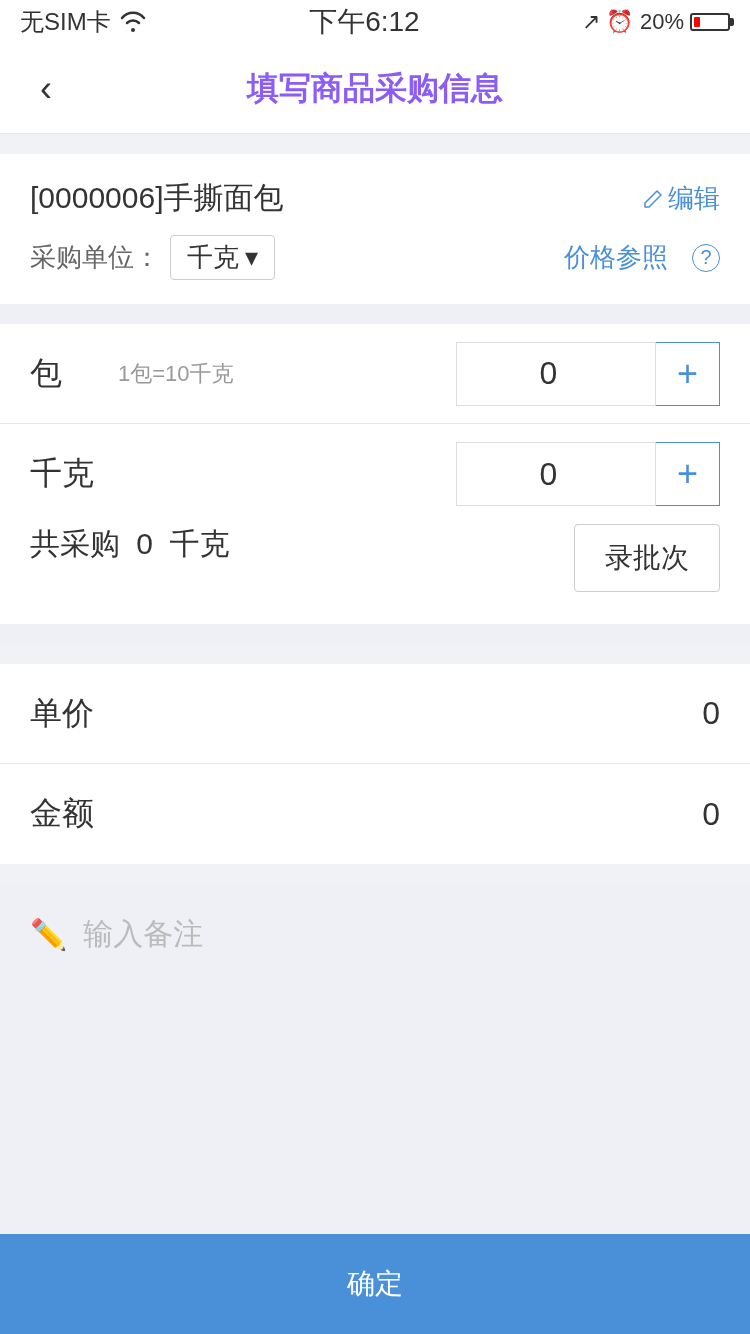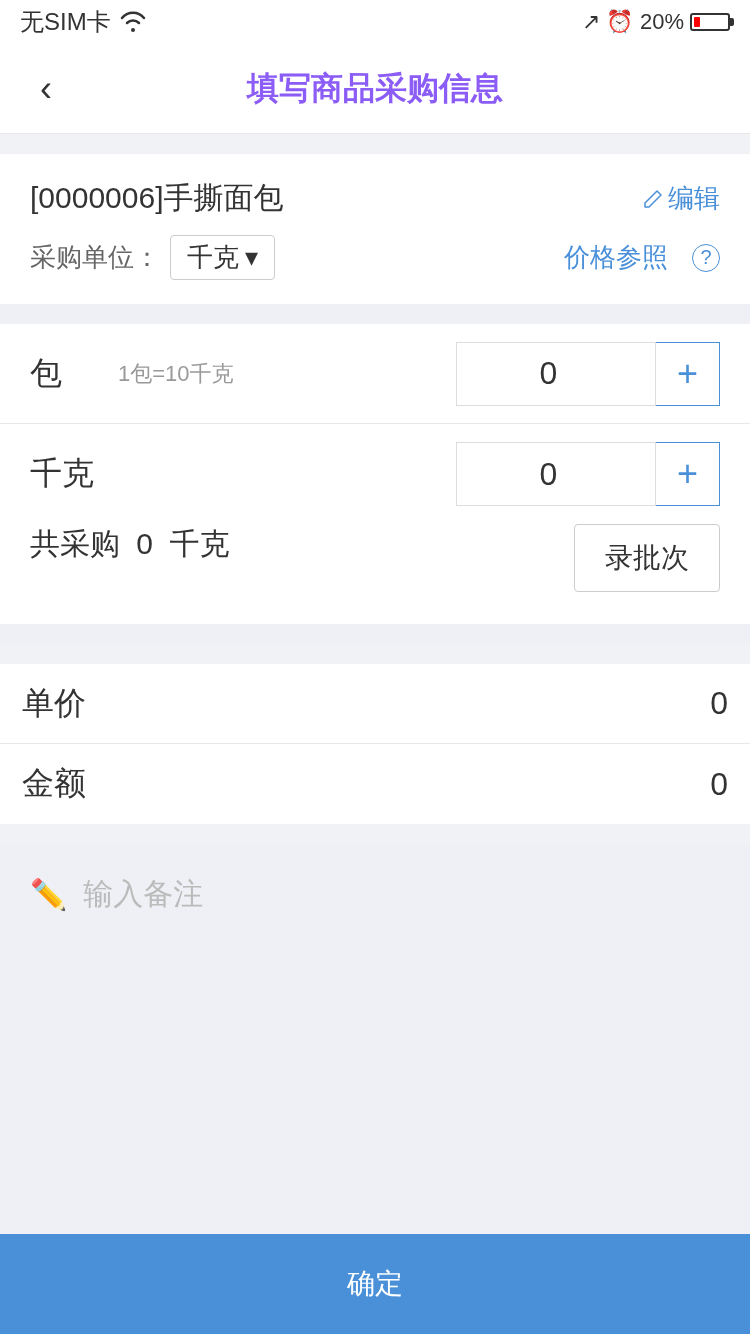--- a/index.html
+++ b/index.html
@@ -250,22 +250,22 @@
 
     
     .price-section {
       background: #fff;
       margin-top: 20px;
     }
     .price-row {
       display: flex;
       align-items: center;
       justify-content: space-between;
-      padding: 0 22px;
-      height: 80px;
+      padding: 0 30px;
+      height: 100px;
       border-bottom: 1px solid #e8e8e8;
     }
     .price-row:last-child {
       border-bottom: none;
     }
     .price-label {
       font-size: 32px;
       color: #333;
     }
     .price-value {
@@ -329,20 +329,21 @@
   <div class="status-left">
     <span>无SIM卡</span>
     <span>
       <svg width="28" height="22" viewBox="0 0 28 22" fill="none">
         <path d="M14 18a2 2 0 110 4 2 2 0 010-4z" fill="#333"></path>
         <path d="M8 13a8.5 8.5 0 0112 0" stroke="#333" stroke-width="2.5" stroke-linecap="round" fill="none"></path>
         <path d="M3 8a14 14 0 0122 0" stroke="#333" stroke-width="2.5" stroke-linecap="round" fill="none"></path>
       </svg>
     </span>
   </div>
+  <div class="status-center">下午6:12</div>
   <div class="status-right">
     <span>↗</span>
     <span>⏰</span>
     <span>20%</span>
     <span class="battery-icon">
       <span class="battery-fill"></span>
     </span>
   </div>
 </div>
 

